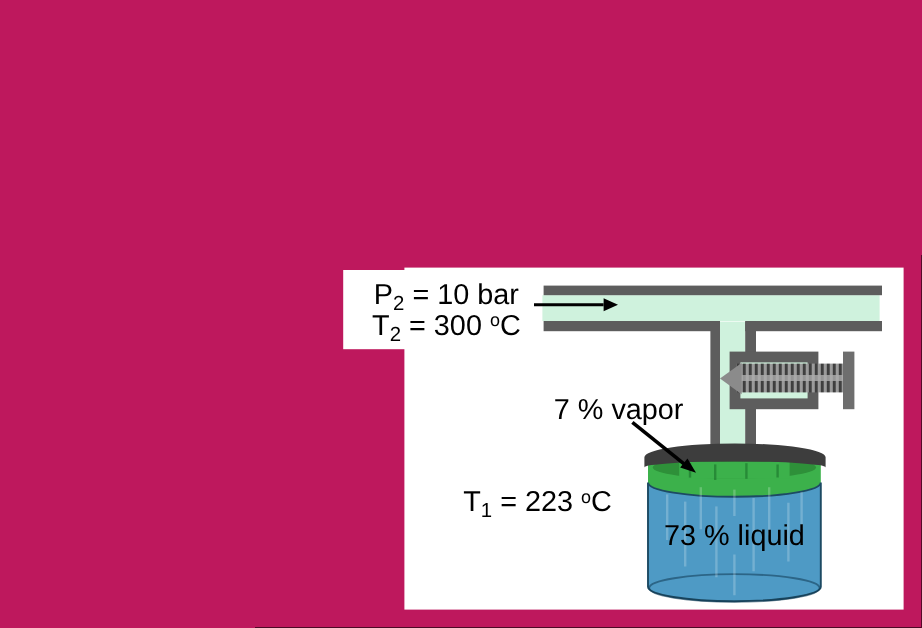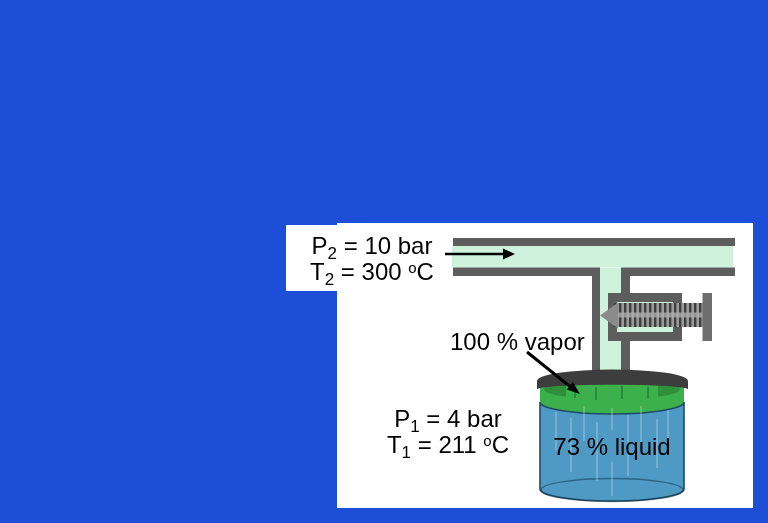--- a/index.html
+++ b/index.html
@@ -1,16 +1,16 @@
 <!DOCTYPE html>
 <html><head>
 <meta charset="utf-8">
 <style>
   html,body{margin:0;padding:0;background:#000;}
-  .stage{position:relative;width:768px;height:523px;background:#1d4ed8;overflow:hidden;
+  .stage{position:relative;width:768px;height:523px;background:#be185d;overflow:hidden;
          font-family:"Liberation Sans","DejaVu Sans",sans-serif;}
   .stage svg{position:absolute;left:0;top:0;}
   .lbl{position:absolute;color:#000;font-size:24px;line-height:26px;text-align:center;white-space:nowrap;}
   .lbl sub{font-size:17px;vertical-align:-5px;line-height:0;}
   .lbl .deg{font-size:15px;vertical-align:7px;line-height:0;}
 </style>
 </head>
 <body>
 
 <div class="stage">
@@ -87,25 +87,24 @@
       <polygon points="580,394 566.8,389.6 572.9,382" fill="#000000"></polygon>
     </g>
   </svg>
 
   <div class="lbl" style="left:286px;top:233px;width:172px;">
     <div><span>P</span><sub>2</sub><span> = 10 bar</span></div>
     <div><span>T</span><sub>2</sub><span> = 300 </span><span class="deg">o</span><span>C</span></div>
   </div>
 
   <div class="lbl" style="left:450px;top:329px;width:131px;">
-    <span>100 % vapor</span>
+    <span>7 % vapor</span>
   </div>
 
   <div class="lbl" style="left:338px;top:406px;width:220px;">
-    <div><span>P</span><sub>1</sub><span> = 4 bar</span></div>
-    <div><span>T</span><sub>1</sub><span> = 211 </span><span class="deg">o</span><span>C</span></div>
+    <div><span>T</span><sub>1</sub><span> = 223 </span><span class="deg">o</span><span>C</span></div>
   </div>
 
   <div class="lbl" style="left:552px;top:434px;width:120px;">
     <span>73 % liquid</span>
   </div>
 
 </div>
 
 </body></html>

